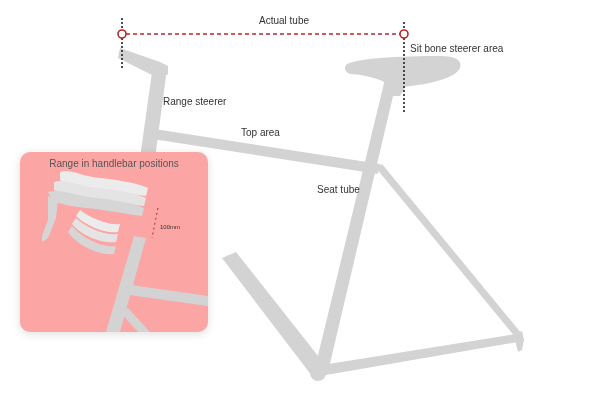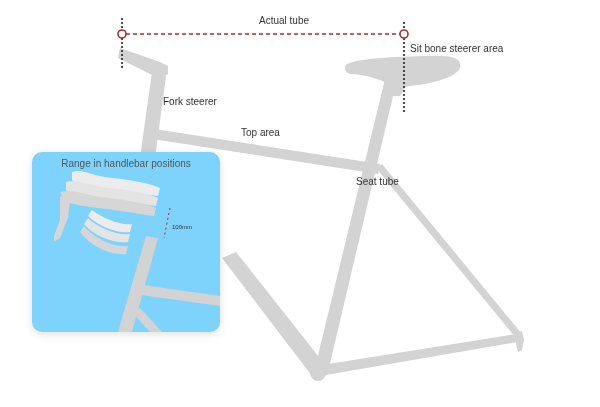--- a/index.html
+++ b/index.html
@@ -1,21 +1,21 @@
 <!DOCTYPE html>
 <html><head>
   <meta charset="utf-8">
   <style>
     html, body { margin: 0; padding: 0; background: #ffffff; }
     body { width: 600px; height: 407px; position: relative; overflow: hidden; font-family: "Liberation Sans", sans-serif; }
     svg.frame { position: absolute; left: 0; top: 0; }
     .label { position: absolute; font-size: 10px; color: #333333; white-space: nowrap; font-family: "Liberation Sans", sans-serif; }
     .inset {
-      position: absolute; left: 32px; top: 152px; width: 188px; height: 180px;
-      background: #7dd3fc; border-radius: 10px;
+      position: absolute; left: 20px; top: 152px; width: 188px; height: 180px;
+      background: #fca5a5; border-radius: 10px;
       box-shadow: 0 2px 10px rgba(0,0,0,0.13);
       overflow: hidden;
     }
     .inset svg { position: absolute; left: 0; top: 0; }
     .inset-title { position: absolute; left: 0; width: 188px; top: 6px; text-align: center; font-size: 10px; color: #555555; font-family: "Liberation Sans", sans-serif; }
     .mm-label { position: absolute; left: 140px; top: 72px; font-size: 6px; color: #333333; font-family: "Liberation Sans", sans-serif; }
   </style>
 </head>
 <body>
 
@@ -46,23 +46,23 @@
   <line x1="122" y1="18" x2="122" y2="68" stroke="#222222" stroke-width="1.6" stroke-dasharray="2,2"></line>
   <line x1="404" y1="22" x2="404" y2="112" stroke="#222222" stroke-width="1.6" stroke-dasharray="2,2"></line>
 
   <line x1="126" y1="34" x2="400" y2="34" stroke="#b22a2a" stroke-width="1.4" stroke-dasharray="4,3"></line>
   <circle cx="122" cy="34" r="4" fill="#ffffff" stroke="#b22a2a" stroke-width="1.6"></circle>
   <circle cx="404" cy="34" r="4" fill="#ffffff" stroke="#b22a2a" stroke-width="1.6"></circle>
 </svg>
 
 <div class="label" style="left:259px; top:15px;">Actual tube</div>
 <div class="label" style="left:410px; top:43px;">Sit bone steerer area</div>
-<div class="label" style="left:163px; top:96px;">Fork steerer</div>
+<div class="label" style="left:163px; top:96px;">Range steerer</div>
 <div class="label" style="left:241px; top:127px;">Top area</div>
-<div class="label" style="left:317px; top:176px;margin-left:39px;">Seat tube</div>
+<div class="label" style="left:317px; top:184px;">Seat tube</div>
 
 <div class="inset">
   <div class="inset-title">Range in handlebar positions</div>
   <svg width="188" height="180" viewBox="0 0 188 180">
 
     <path d="M114 84 L126 86 L100 180 L86 180 Z" fill="#d3d3d3"></path>
 
     <path d="M104 132 L188 144 L188 154 L102 142 Z" fill="#d3d3d3"></path>
 
     <path d="M100 160 L108 156 L130 180 L118 180 Z" fill="#d3d3d3"></path>

